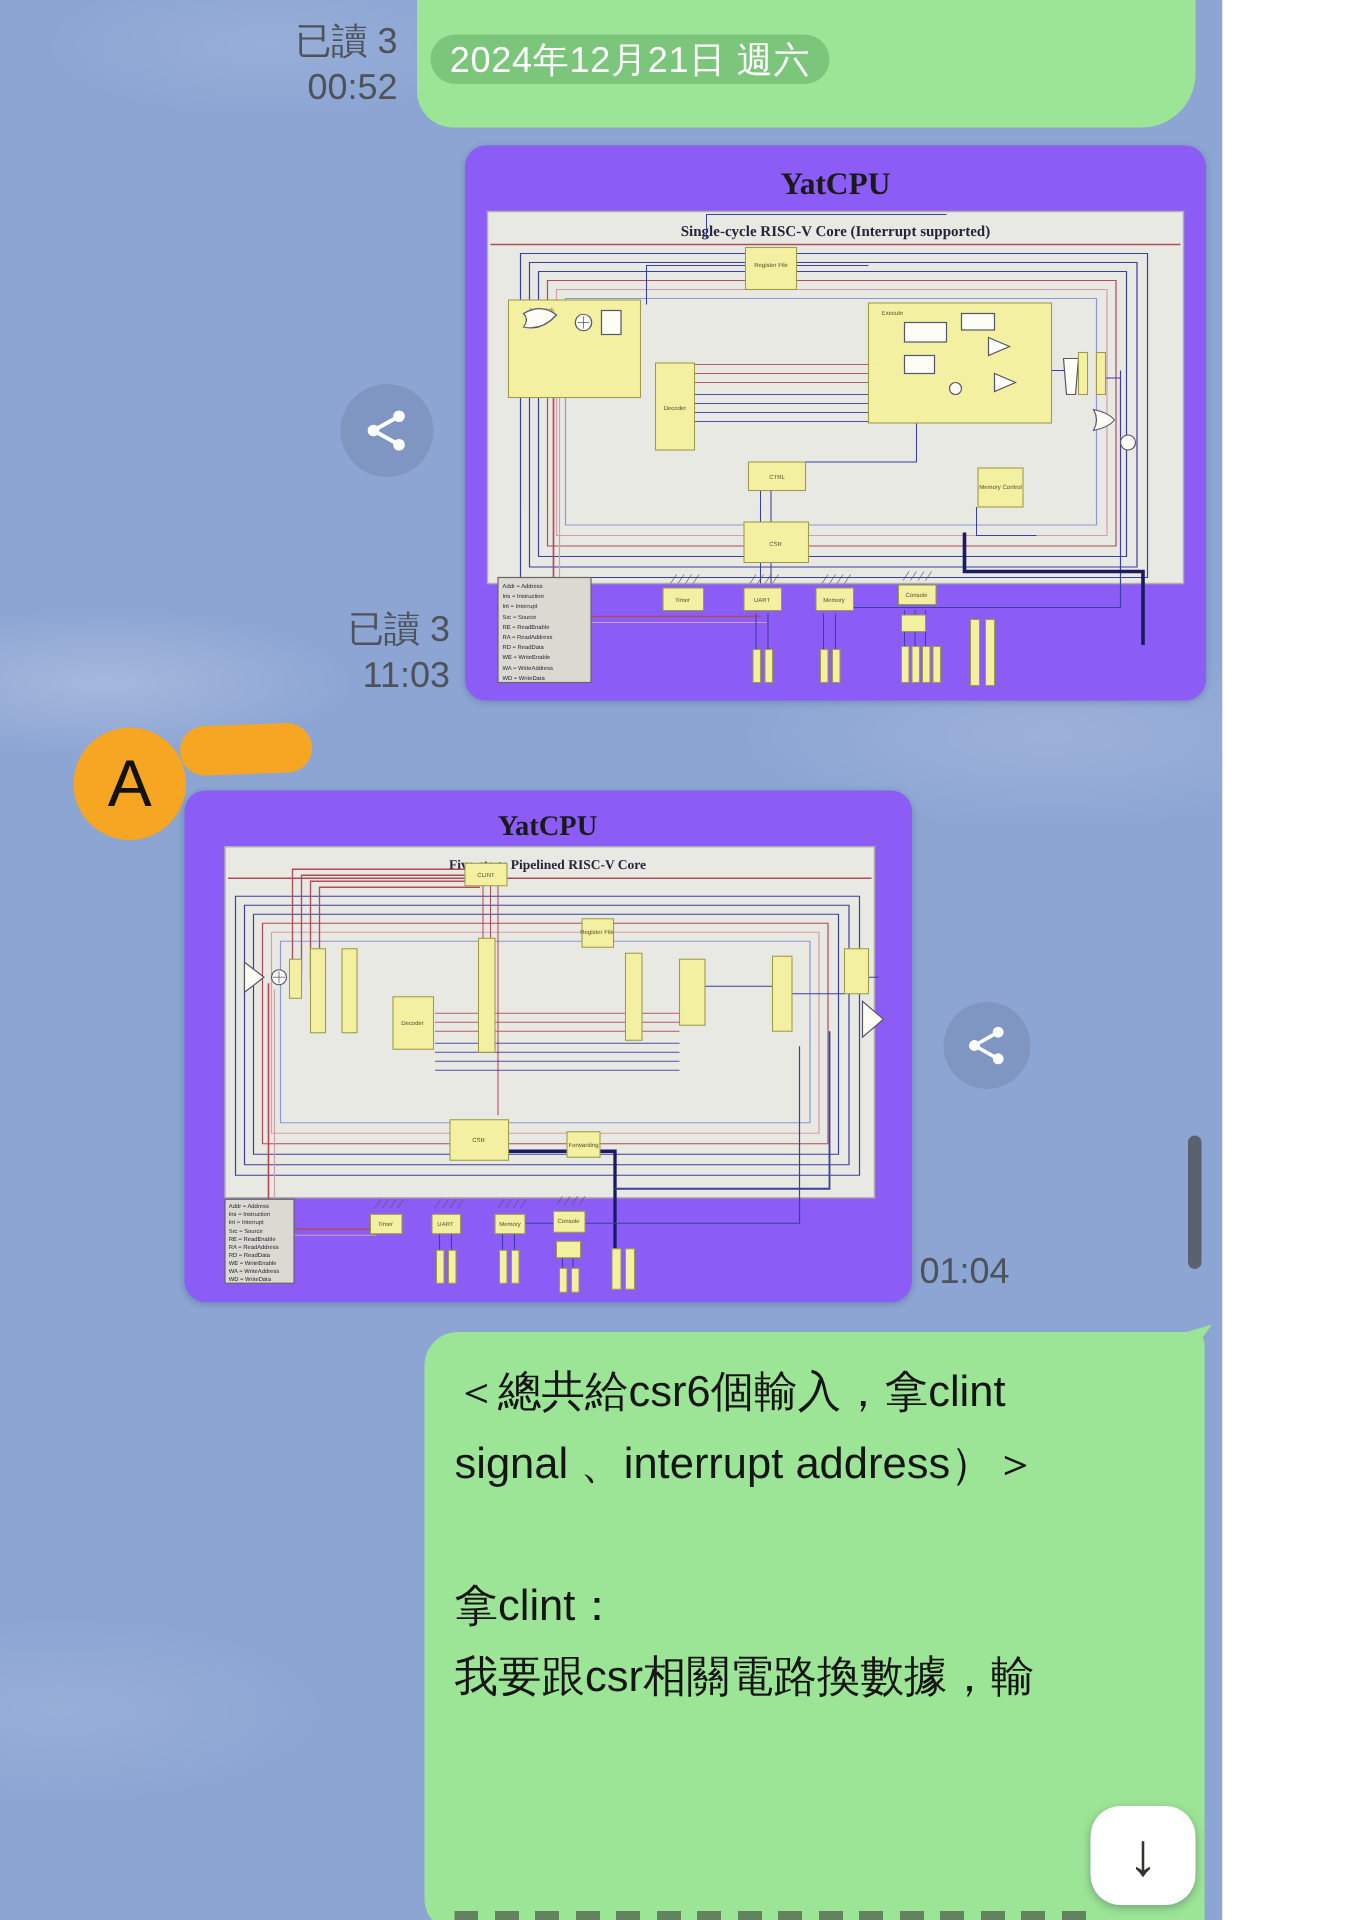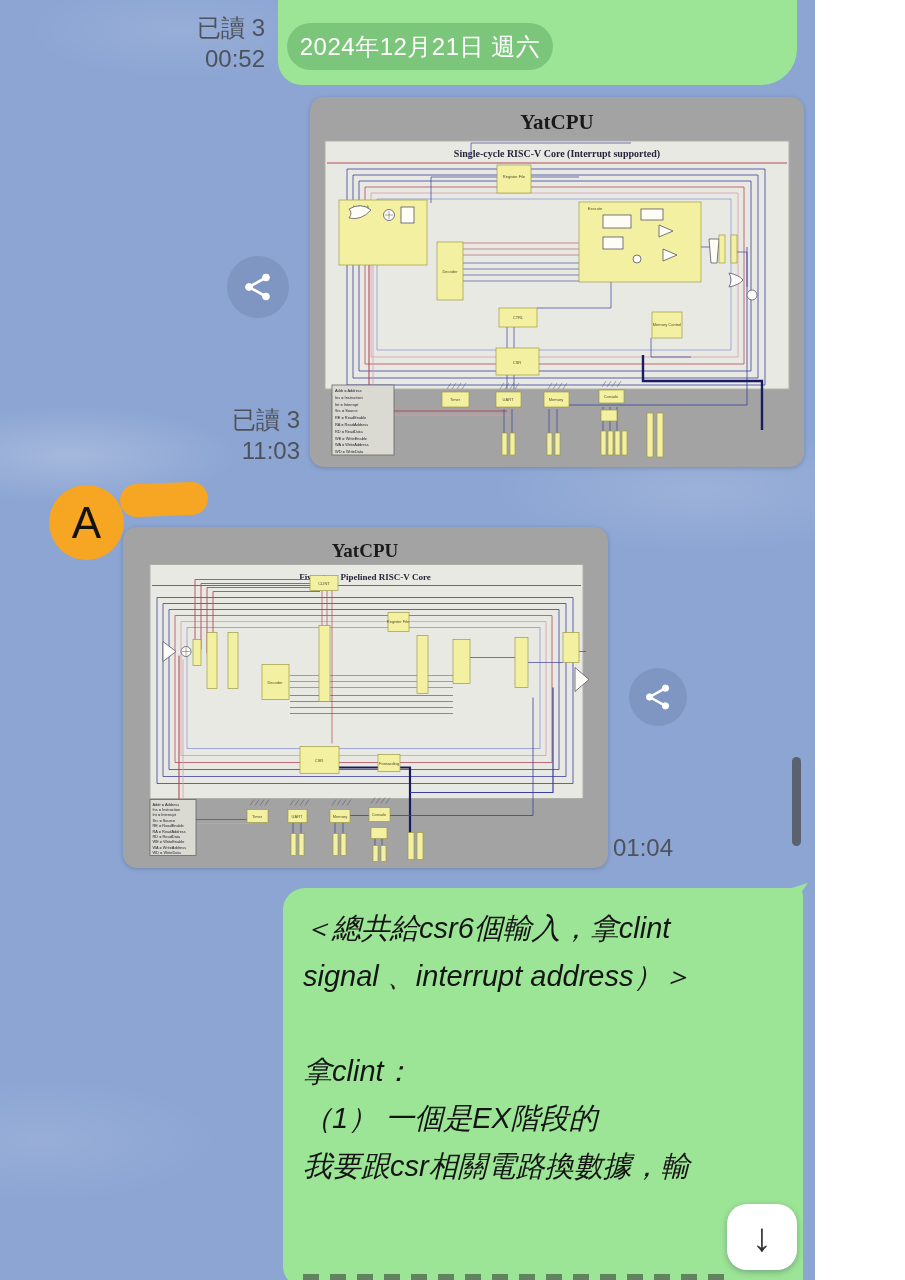--- a/index.html
+++ b/index.html
@@ -12,30 +12,30 @@
       radial-gradient(ellipse 240px 70px at 70px 455px, rgba(255,255,255,.22), rgba(255,255,255,0) 70%),
       radial-gradient(ellipse 300px 90px at 700px 490px, rgba(255,255,255,.14), rgba(255,255,255,0) 70%),
       radial-gradient(ellipse 260px 90px at 40px 1140px, rgba(255,255,255,.10), rgba(255,255,255,0) 70%),
       radial-gradient(ellipse 220px 70px at 180px 30px, rgba(255,255,255,.10), rgba(255,255,255,0) 70%);}
   .white-margin{position:absolute;left:815px;top:0;width:90px;height:1280px;background:#ffffff;}
 
   
   .bubble-green{background:#9de596;}
   .top-bubble{position:absolute;left:278px;top:-40px;width:519px;height:125px;
     border-radius:26px 26px 36px 24px;}
-  .date-chip{position:absolute;left:287px;top:23px;width:266px;height:47px;border-radius:24px;
+  .date-chip{position:absolute;left:287px;top:23px;width:266px;height:33px;border-radius:24px;
     background:#7cc67c;color:#ffffff;font-size:24px;display:flex;align-items:center;justify-content:center;
     letter-spacing:.5px;}
   .receipt{position:absolute;color:#4e535b;font-size:24px;line-height:31px;text-align:right;width:110px;}
   .receipt-1{left:155px;top:12px;}
   .receipt-2{left:190px;top:404px;}
   .time-right{position:absolute;left:613px;top:834px;color:#4e535b;font-size:24px;}
 
   
-  .img-card{position:absolute;background:#a3a3a3;border-radius:14px;
+  .img-card{position:absolute;background:#8b5cf6;border-radius:14px;
     box-shadow:0 1px 4px rgba(30,40,80,.25);overflow:hidden;}
   .img-card-1{left:310px;top:97px;width:494px;height:370px;}
   .img-card-2{left:123px;top:527px;width:485px;height:341px;}
   .img-card svg{display:block;width:100%;height:100%;}
 
   
   .share-btn{position:absolute;width:62px;height:62px;border-radius:50%;background:#7e96c1;
     display:flex;align-items:center;justify-content:center;border:none;padding:0;cursor:pointer;}
   .share-1{left:227px;top:256px;}
   .share-2{left:629px;top:668px;width:58px;height:58px;}
@@ -46,21 +46,21 @@
     color:#14120c;font-size:44px;}
   .name-blob{position:absolute;left:120px;top:483px;width:88px;height:33px;border-radius:17px;
     background:#f6a623;transform:rotate(-2deg);}
 
   
   .msg-bubble{position:absolute;left:283px;top:888px;width:520px;height:400px;
     border-radius:22px 8px 0 22px;}
   .msg-tail{position:absolute;left:780px;top:883px;width:28px;height:24px;background:#9de596;
     clip-path:polygon(0 35%,100% 0,38% 100%);}
   .msg-text{padding:17px 18px 0 20px;color:#151515;font-size:29px;}
-  .msg-line{min-height:47.5px;line-height:47.5px;white-space:pre;font-style:italic;}
+  .msg-line{min-height:47.5px;line-height:47.5px;white-space:pre;}
   .clipped-text-line{position:absolute;left:303px;top:1274px;width:430px;height:6px;opacity:.55;
     background:repeating-linear-gradient(90deg,#333 0 16px,transparent 16px 27px);}
 
   
   .scrollbar{position:absolute;left:792px;top:757px;width:9px;height:89px;border-radius:5px;
     background:#5a6270;}
   .scroll-down-btn{position:absolute;left:727px;top:1204px;width:70px;height:66px;border-radius:20px;
     background:#ffffff;border:none;box-shadow:0 2px 6px rgba(40,50,80,.35);cursor:pointer;
     display:flex;align-items:center;justify-content:center;color:#33342e;font-size:40px;font-weight:bold;}
 
@@ -331,21 +331,20 @@
 
   <div class="time-right">01:04</div>
 
   <div class="msg-tail"></div>
   <div class="bubble-green msg-bubble">
     <div class="msg-text">
       <div class="msg-line">＜總共給csr6個輸入，拿clint</div>
       <div class="msg-line">signal 、interrupt address）＞</div>
       <div class="msg-line"></div>
       <div class="msg-line">拿clint：</div>
-      <div class="msg-line">（1） 一個是EX階段的</div>
       <div class="msg-line">我要跟csr相關電路換數據，輸</div>
     </div>
   </div>
   <div class="clipped-text-line"></div>
 
   <div class="scrollbar"></div>
 
   <button class="scroll-down-btn">
     <span>↓</span>
   </button>

